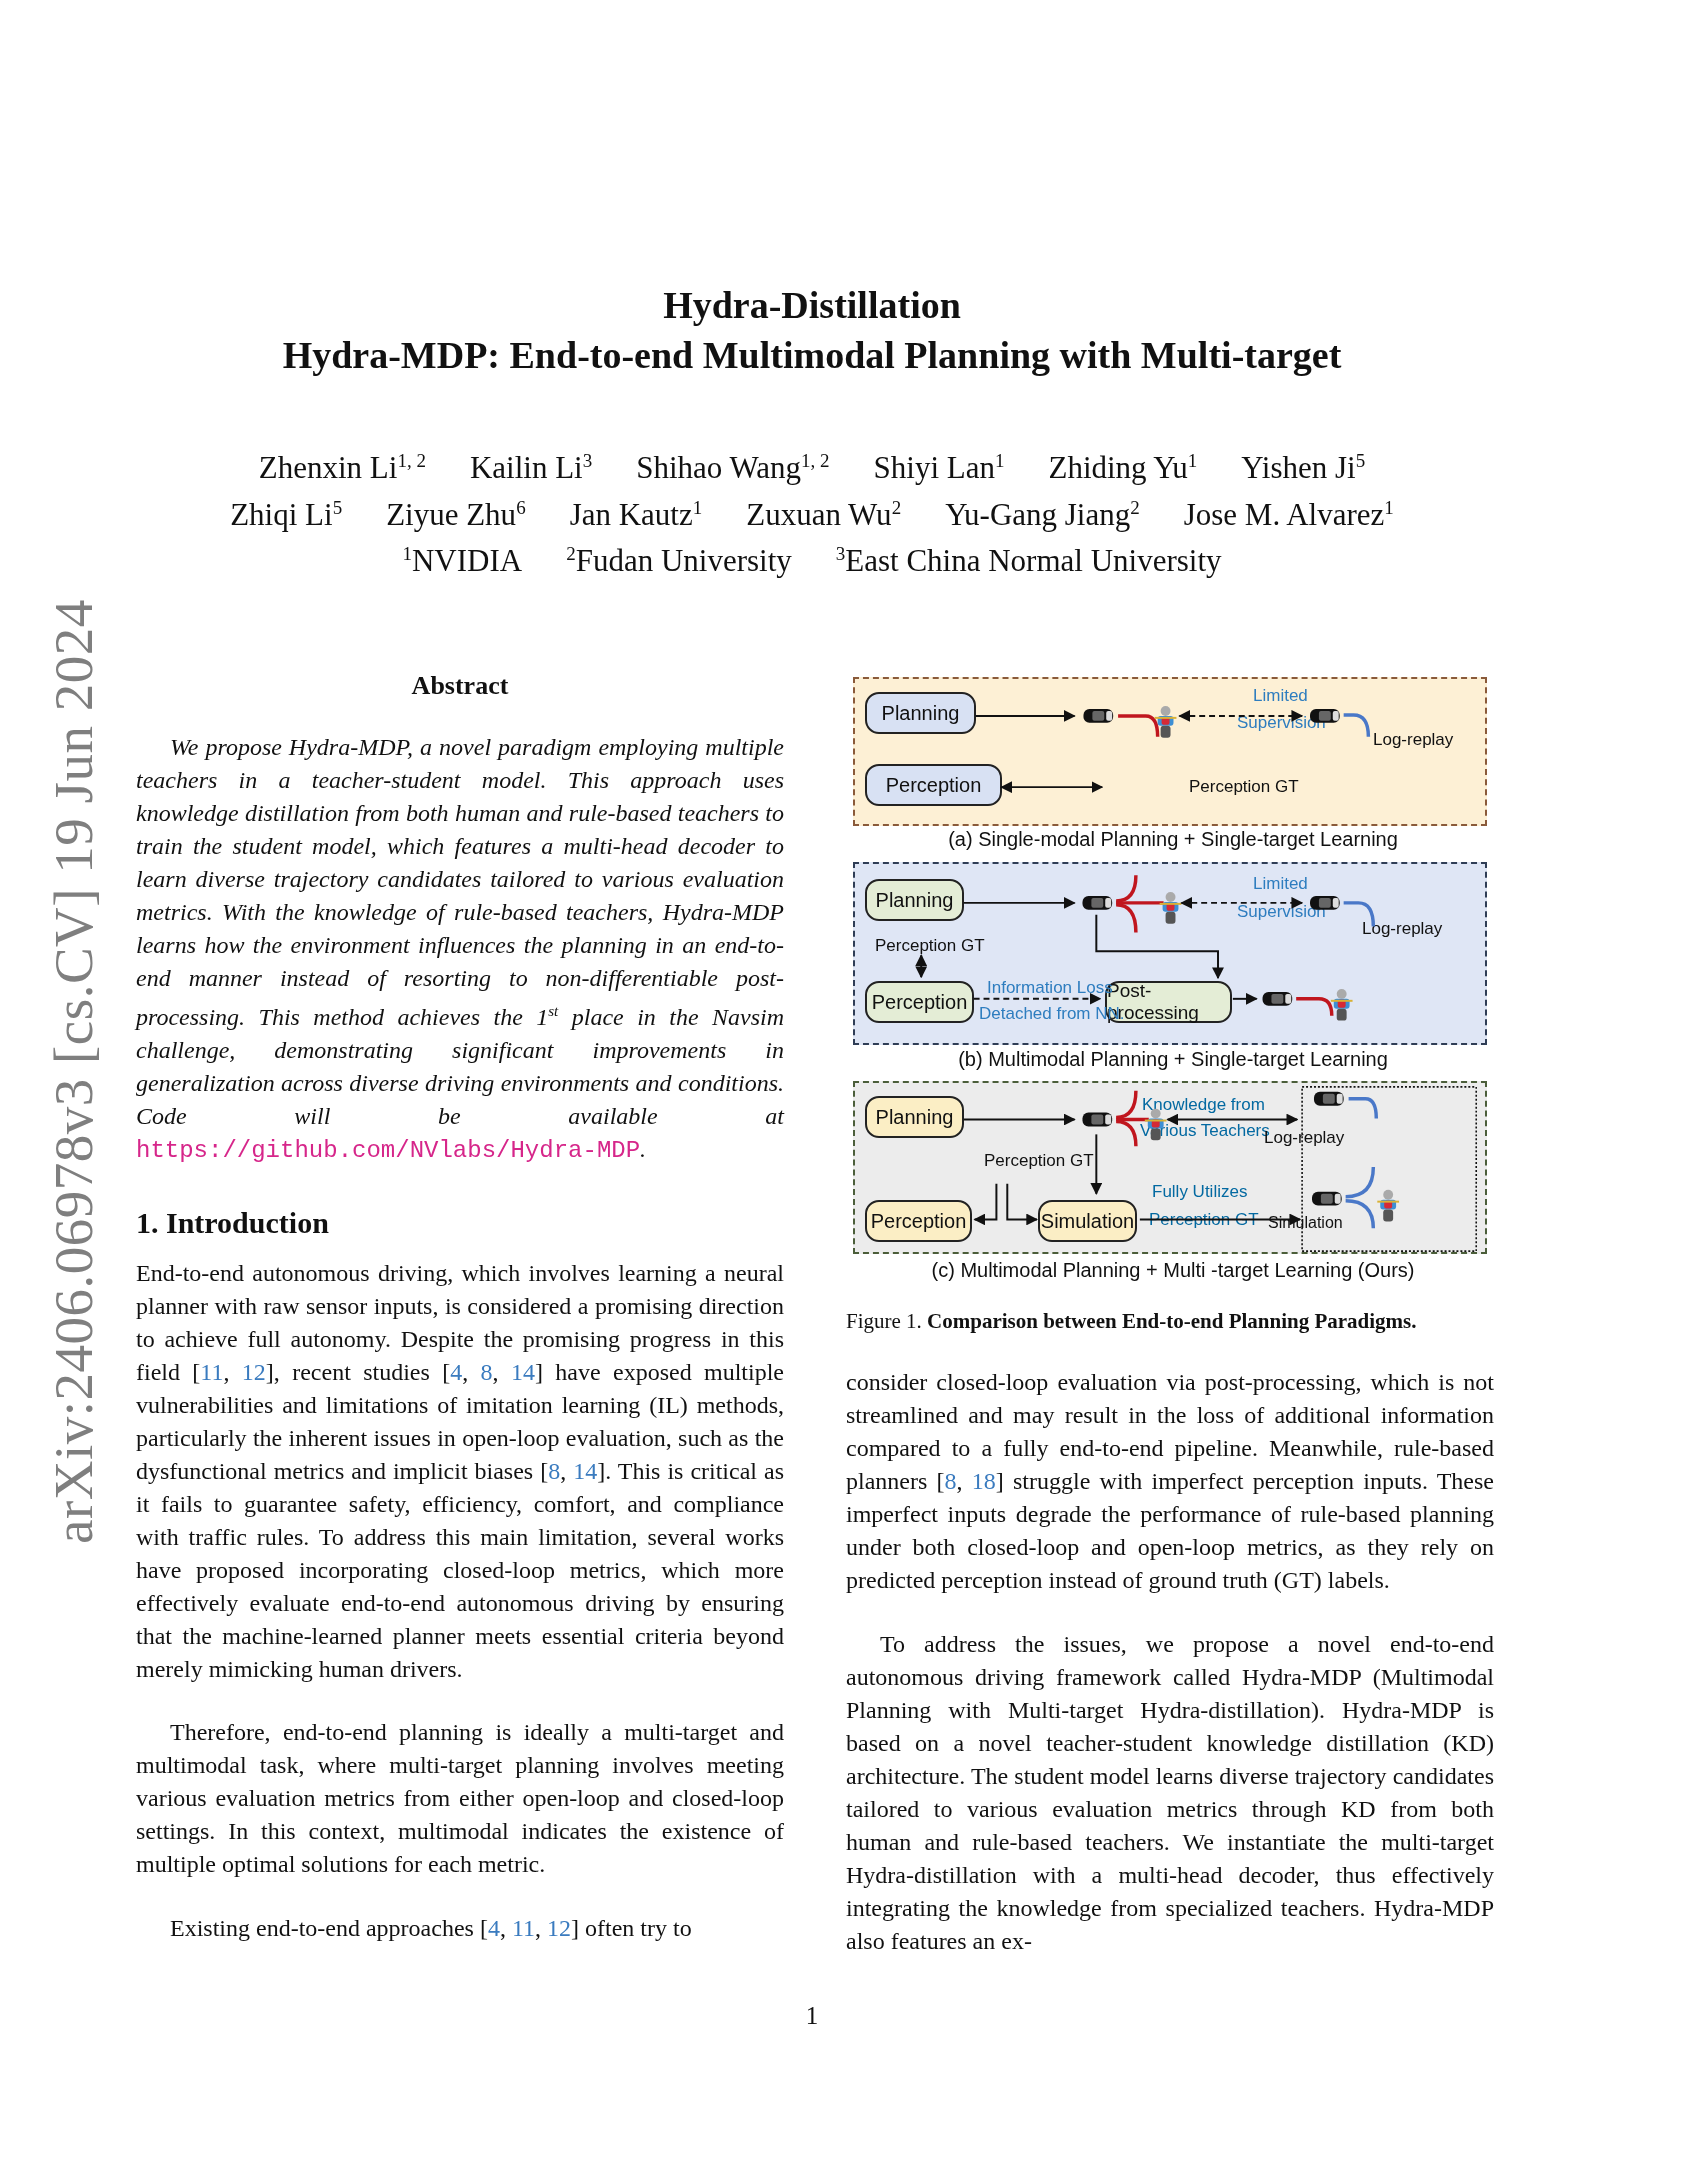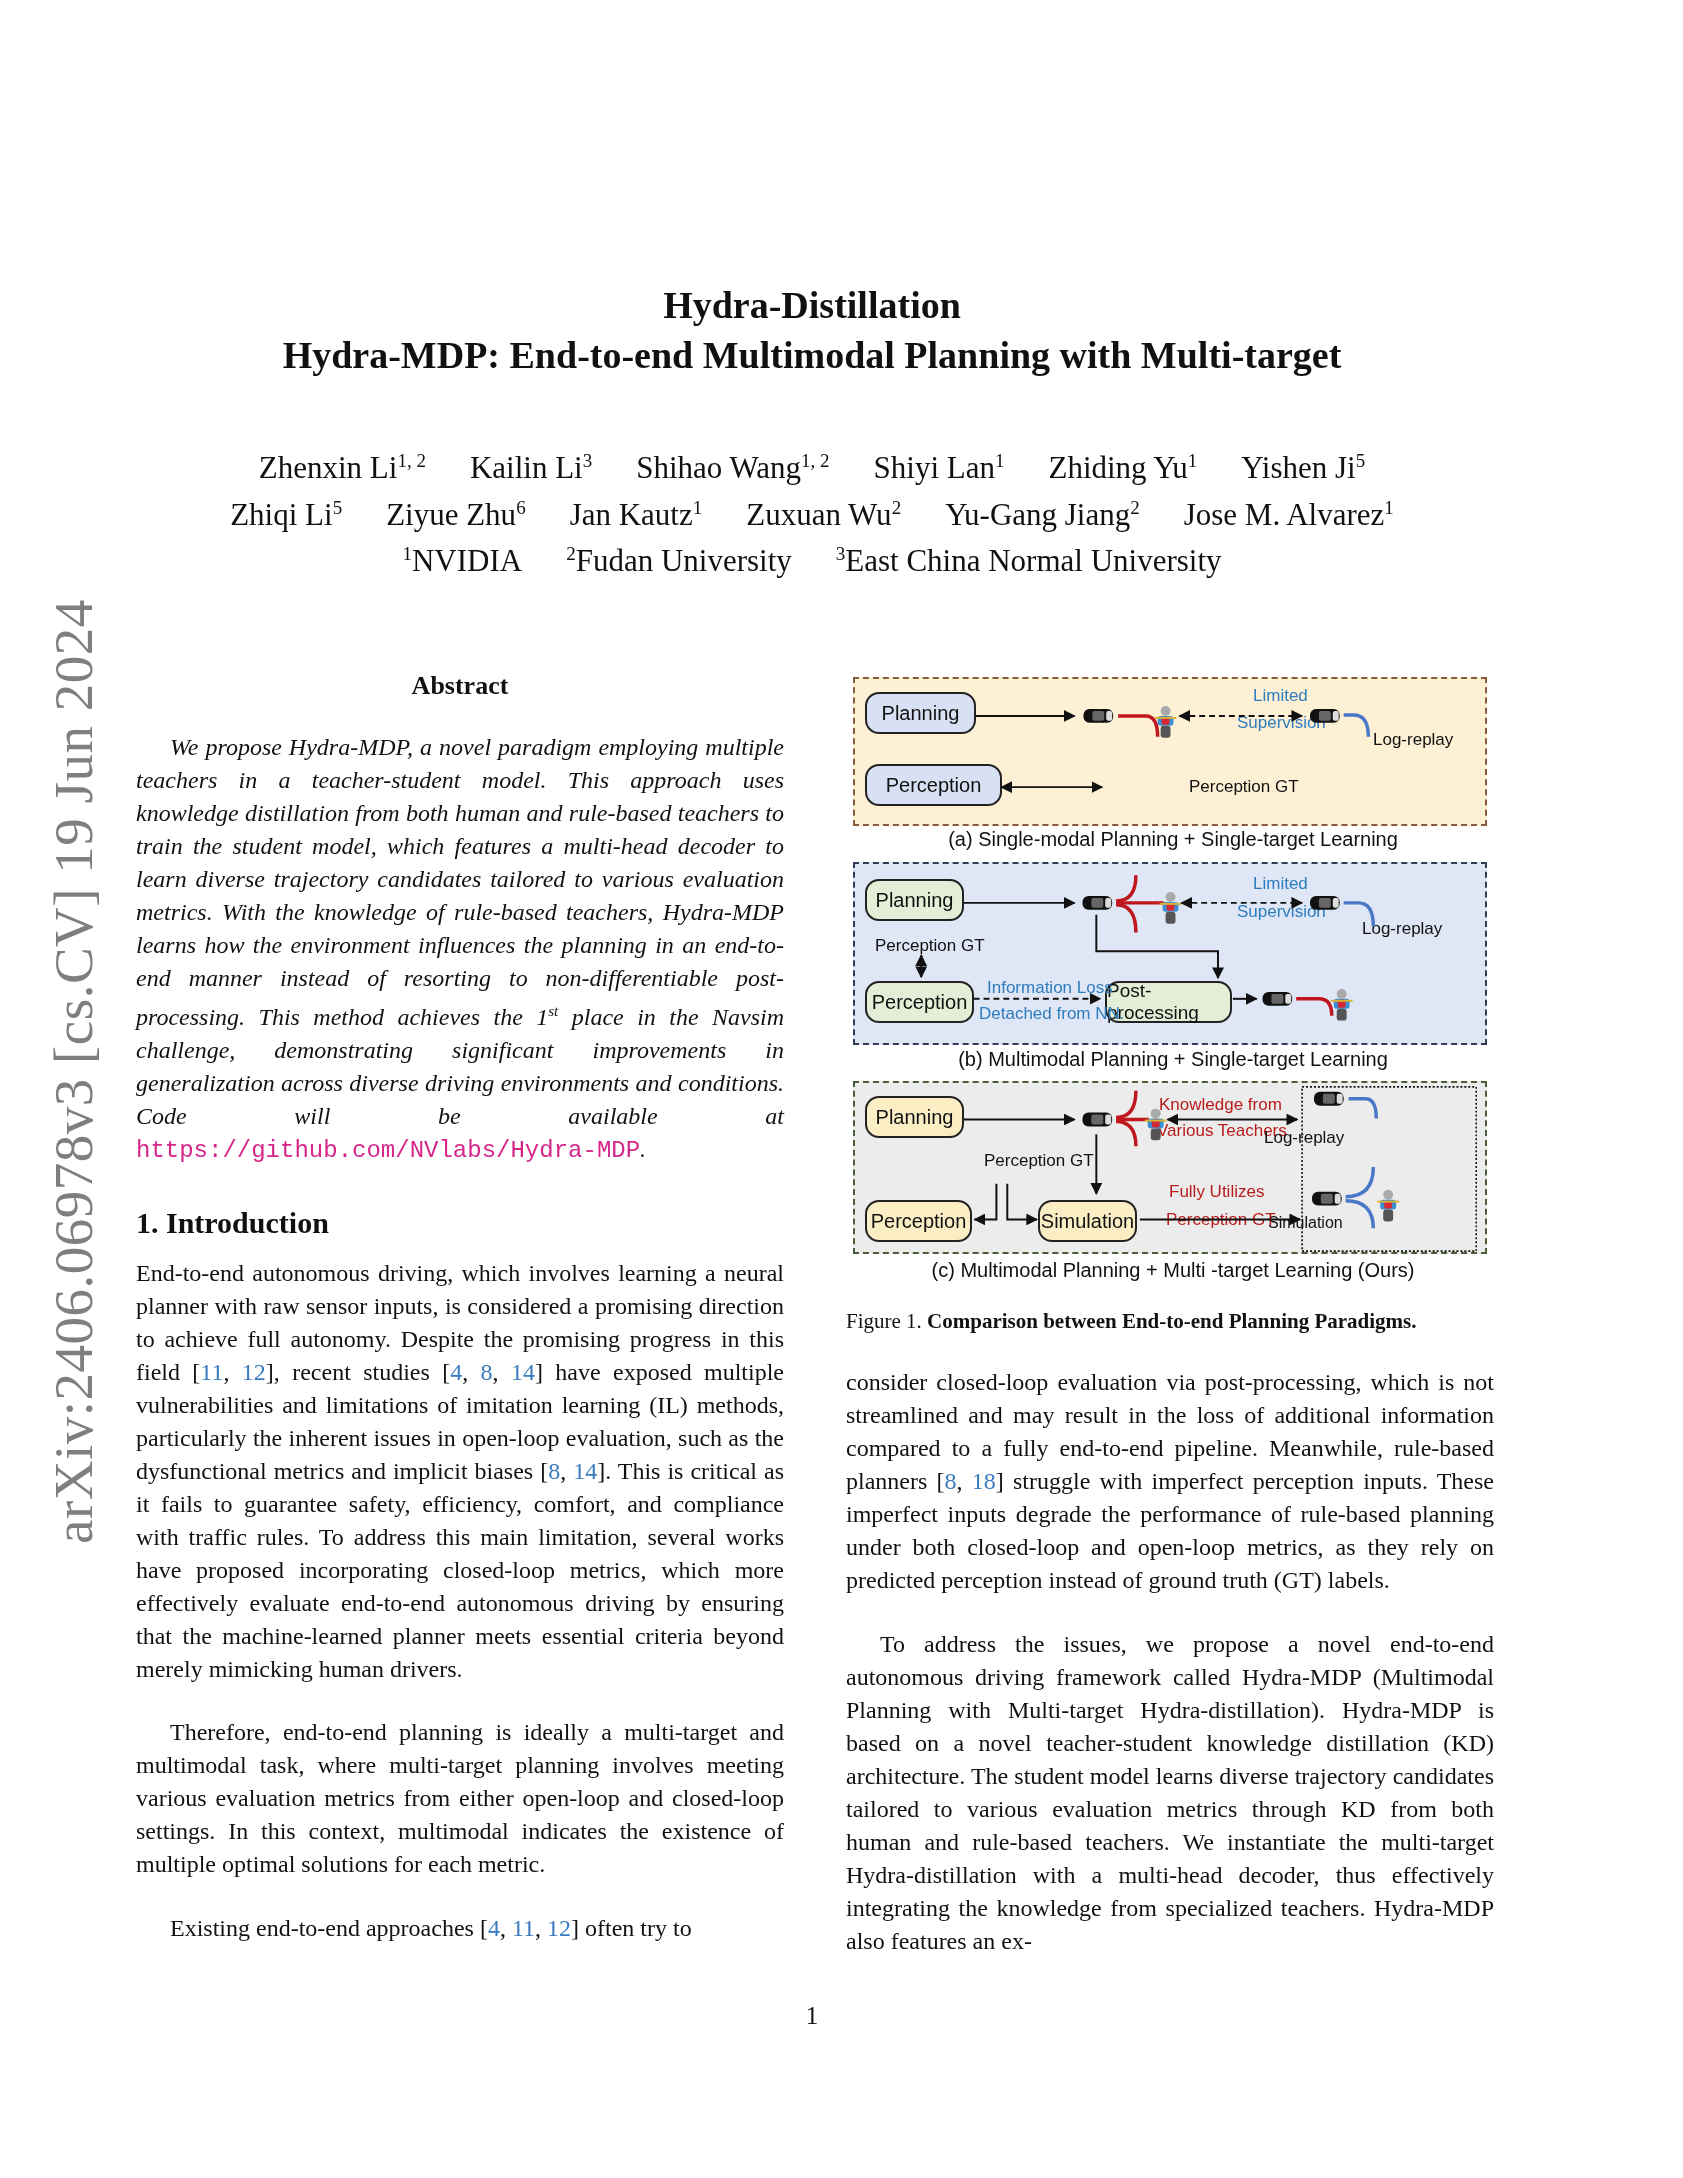--- a/index.html
+++ b/index.html
@@ -30,21 +30,21 @@
   .panel-a { top: 0; height: 149px; background: #fdf0d5; border-color: #8a5a3a; }
   .panel-b { top: 185px; height: 183px; background: #dfe6f5; border-color: #2f3d55; }
   .panel-c { top: 404px; height: 173px; background: #ececec; border-color: #4b5e3a; }
   .box { position: absolute; border: 2.5px solid #222; border-radius: 14px; font-size: 20px; display: flex; align-items: center; justify-content: center; box-sizing: border-box; }
   .box-a { background: #d8e1f3; }
   .box-b { background: #e4edd6; }
   .box-c { background: #fbeec5; }
   .sub-cap { position: absolute; left: 0; width: 648px; text-align: center; font-size: 20px; }
   .lbl { position: absolute; font-size: 17px; white-space: nowrap; }
   .blue { color: #2e7dbf; }
-  .red { color: #b91c1c; margin-left: 17px; }
+  .red { color: #0369a1; }
   svg.ov { position: absolute; left: 0; top: 0; }
 </style>
 </head>
 <body>
 
 <div class="abs arxiv">arXiv:2406.06978v3  [cs.CV]  19 Jun 2024</div>
 
 <div class="abs title">
   <div>Hydra-Distillation</div>
   <div>Hydra-MDP: End-to-end Multimodal Planning with Multi-target</div>

